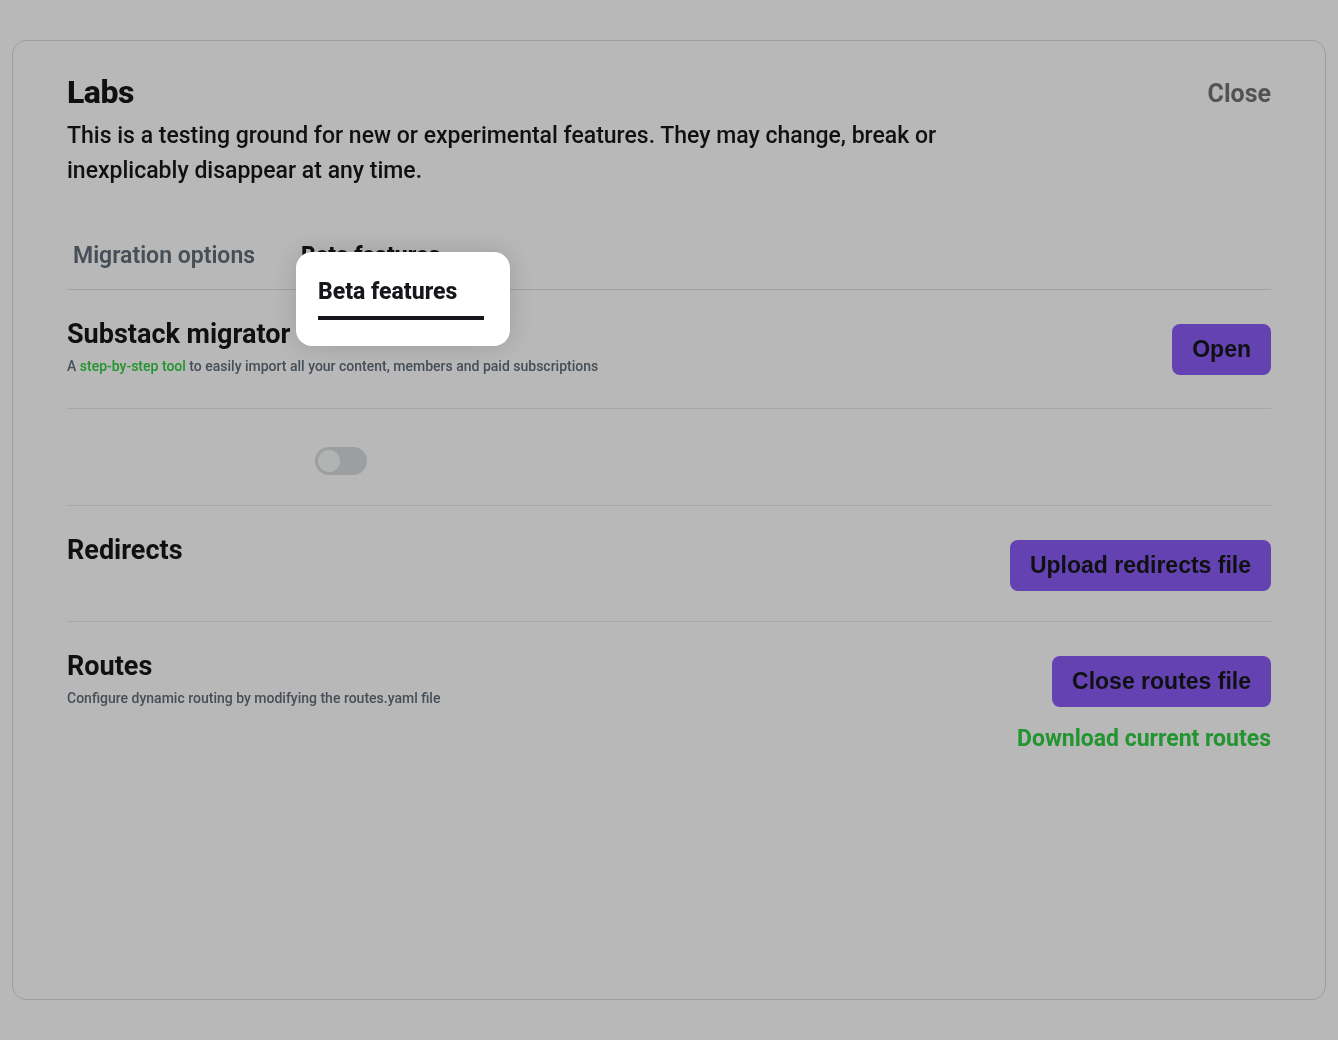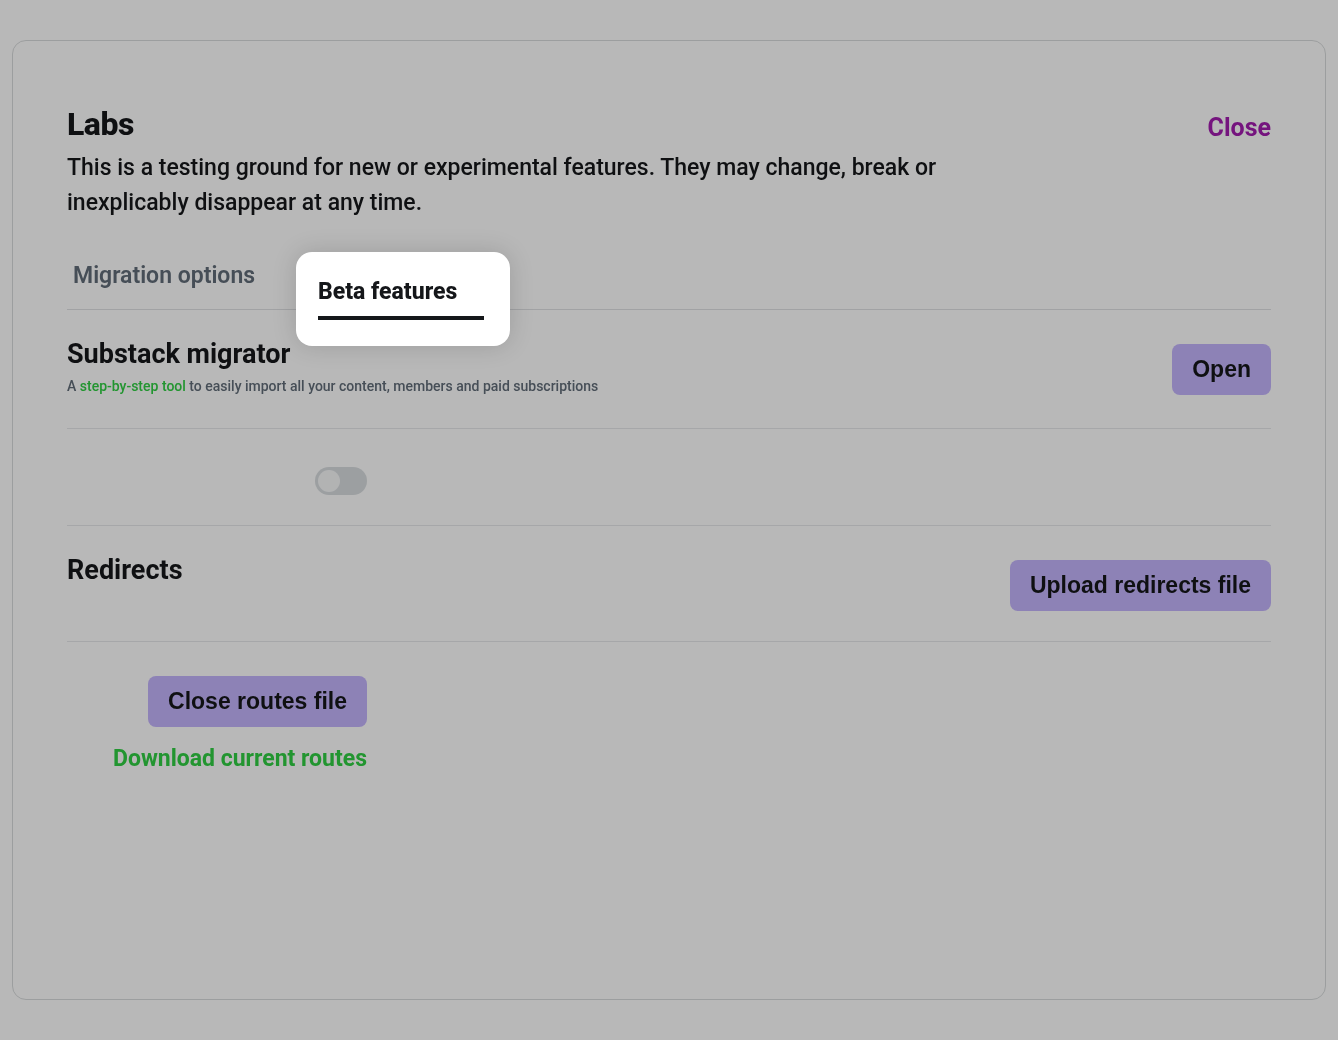--- a/index.html
+++ b/index.html
@@ -30,51 +30,50 @@
     bottom: 40px;
     border: 1px solid #d9dcdd;
     border-radius: 14px;
     background: #ffffff;
     padding: 32px 54px 46px 54px;
   }
 
   .modal-header {
     display: flex;
     justify-content: space-between;
-    align-items: center;
-    margin-top: 32px;
+    align-items: flex-start;
   }
   .modal-title {
     font-size: 32px;
     font-weight: 800;
     letter-spacing: -0.5px;
     color: #15171A;
   }
   .modal-close {
     font-size: 25px;
     font-weight: 700;
-    color: #a21caf;
+    color: #737373;
     text-decoration: none;
     cursor: pointer;
     padding-top: 6px;
   }
   .modal-subtitle {
     margin-top: 8px;
     font-size: 23px;
     font-weight: 500;
     color: #15171A;
     max-width: 930px;
     line-height: 1.5;
   }
 
   
   .tabbar {
     display: flex;
     gap: 42px;
-    margin-top: 36px;
+    margin-top: 48px;
     border-bottom: 1px solid #dfe1e3;
     padding-bottom: 0;
     padding-left: 4px;
   }
   .tab {
     font-size: 23px;
     font-weight: 600;
     color: #626D79;
     padding: 6px 2px 20px 2px;
     cursor: pointer;
@@ -159,21 +158,21 @@
     flex-direction: column;
     align-items: flex-end;
     gap: 18px;
     padding-top: 6px;
     min-width: 300px;
   }
   .btn {
     font-size: 23px;
     font-weight: 700;
     color: #15171A;
-    background: #c4b5fd;
+    background: #8b5cf6;
     border: none;
     border-radius: 8px;
     padding: 12px 20px;
     cursor: pointer;
     white-space: nowrap;
   }
   .row-link {
     font-size: 23px;
     font-weight: 700;
     color: #30CF43;
@@ -244,20 +243,24 @@
   <div class="row">
     <div class="row-left narrow-560">
       <div class="row-title">Redirects</div>
     </div>
     <div class="row-right">
       <button class="btn">Upload redirects file</button>
     </div>
   </div>
 
   <div class="row">
+    <div class="row-left">
+      <div class="row-title">Routes</div>
+      <p class="row-desc">Configure dynamic routing by modifying the routes.yaml file</p>
+    </div>
     <div class="row-right">
       <button class="btn">Close routes file</button>
       <a class="row-link">Download current routes</a>
     </div>
   </div>
 
 </div>
 
 <div class="dim-overlay"></div>
 

